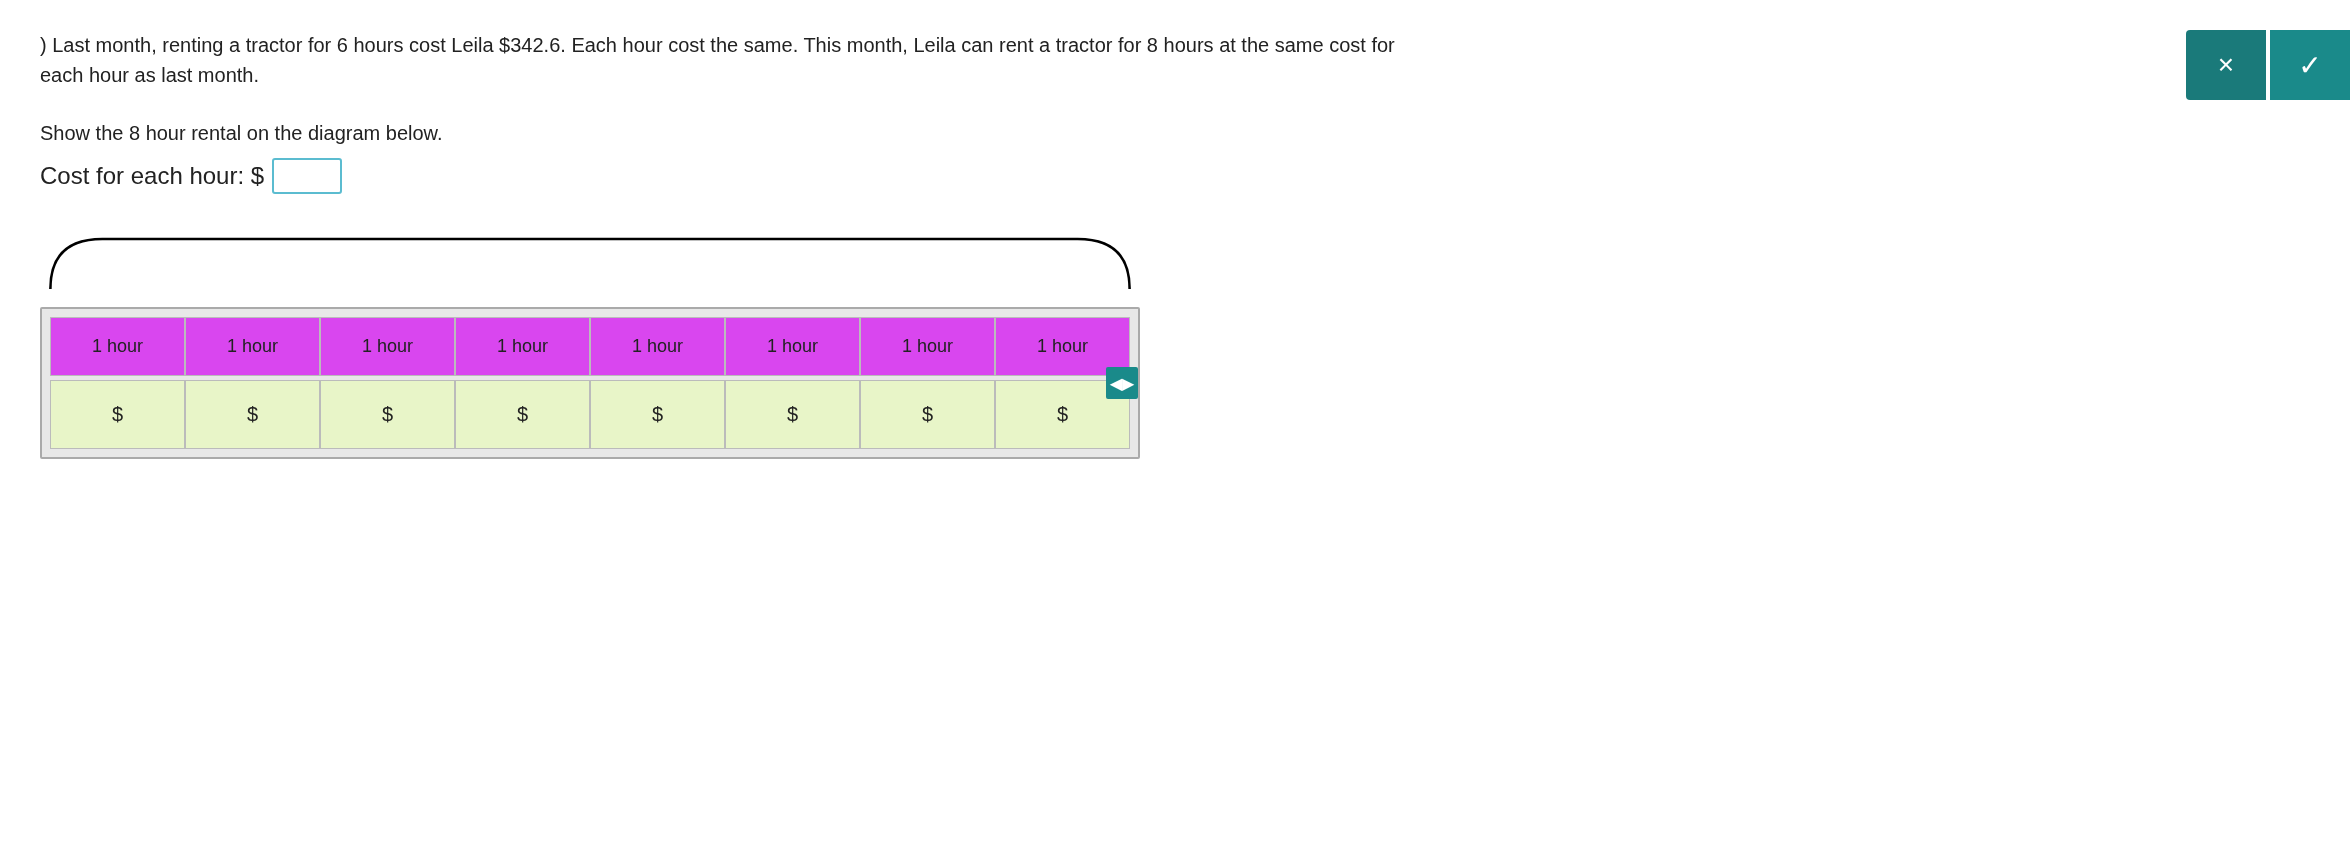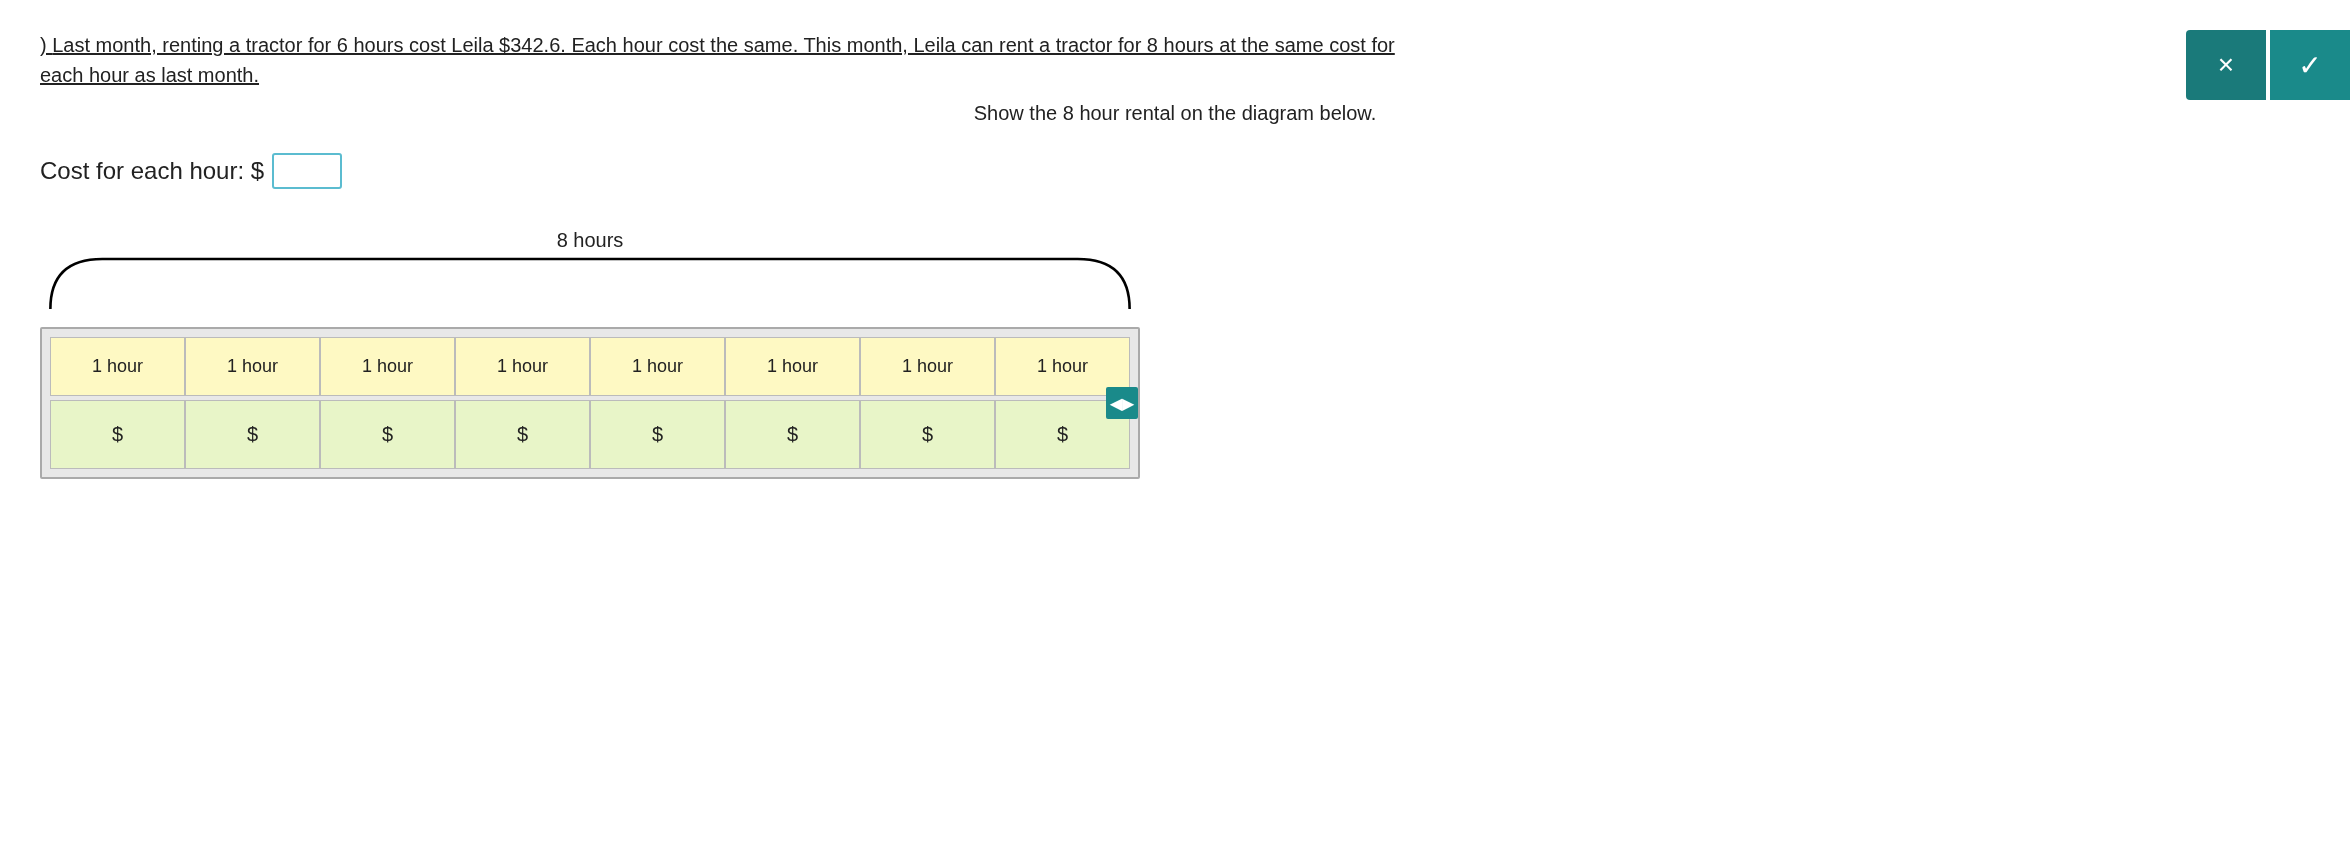--- a/index.html
+++ b/index.html
@@ -7,28 +7,26 @@
       font-family: Arial, sans-serif;
       background: #fff;
       padding: 30px 40px;
       font-size: 20px;
       color: #222;
     }
 
     .problem-text {
       max-width: 1400px;
       line-height: 1.5;
-      margin-bottom: 12px;
-      text-decoration: underline;
+      margin-bottom: 32px;
     }
 
     .show-text {
-      margin-bottom: 28px;
-      font-size: 20px;
-      text-align: center;
+      margin-bottom: 13px;
+      font-size: 20px;
     }
 
     .cost-row {
       display: flex;
       align-items: center;
       gap: 8px;
       margin-bottom: 40px;
     }
 
     .cost-label {
@@ -71,21 +69,21 @@
     }
 
     .hour-row {
       display: flex;
       width: 100%;
       margin-bottom: 4px;
     }
 
     .hour-cell {
       flex: 1;
-      background: #fef9c3;
+      background: #d946ef;
       border: 1px solid #bbb;
       text-align: center;
       padding: 18px 0;
       font-size: 18px;
       color: #222;
     }
 
     .dollar-row {
       display: flex;
       width: 100%;
@@ -170,21 +168,20 @@
 
 <div class="show-text">Show the 8 hour rental on the diagram below.</div>
 
 <div class="cost-row">
   <label class="cost-label">Cost for each hour: $</label>
   <input class="cost-input" type="text" value="" style="">
 </div>
 
 <div class="diagram-container">
 
-  <div class="brace-label">8 hours</div>
 
   <div class="brace-svg-container">
     <svg width="100%" height="60" viewBox="0 0 1060 60" preserveAspectRatio="none">
 
       <path d="M 10 55 Q 10 5 60 5 L 530 5" stroke="black" stroke-width="2.5" fill="none"></path>
 
       <path d="M 1050 55 Q 1050 5 1000 5 L 530 5" stroke="black" stroke-width="2.5" fill="none"></path>
     </svg>
   </div>
 

